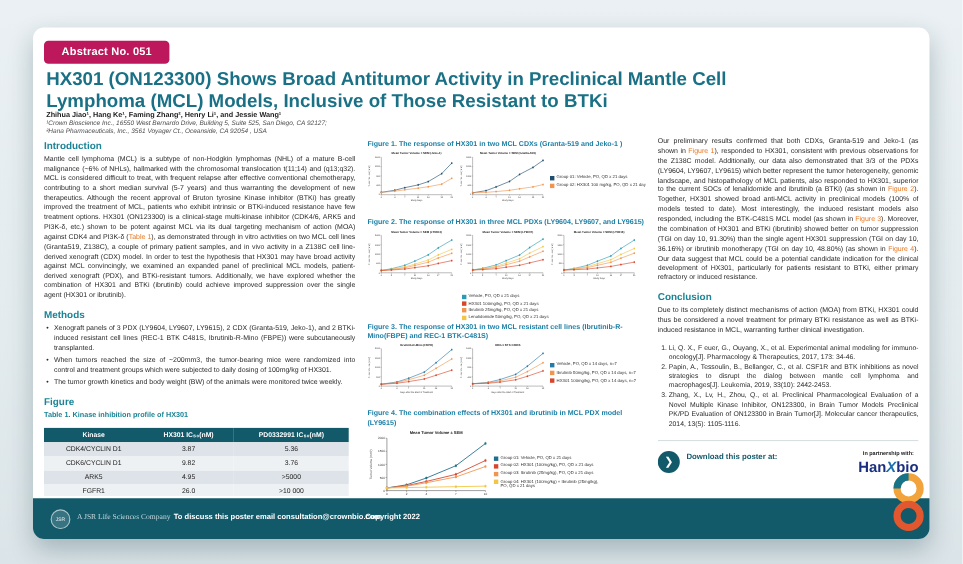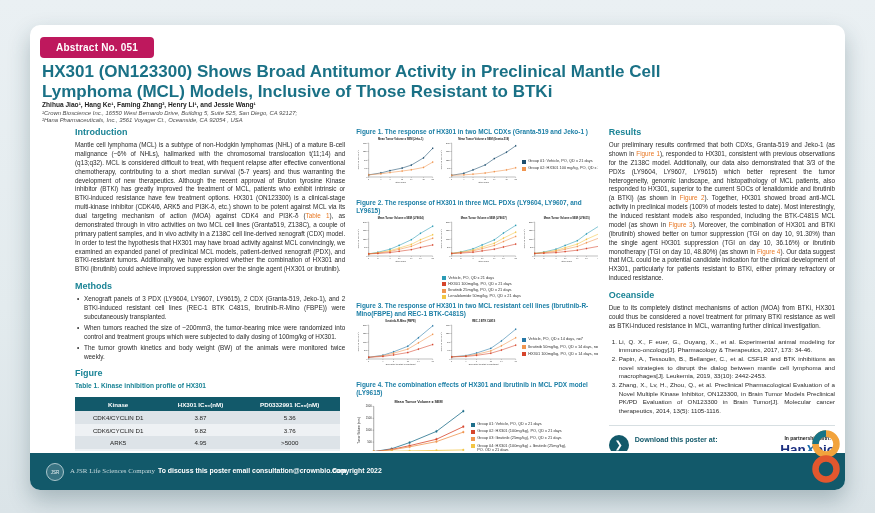--- a/index.html
+++ b/index.html
@@ -15,21 +15,21 @@
   .abstract-tab{position:absolute;left:10px;top:12px;background:#be185d;color:#fff;
     font-size:10px;font-weight:bold;padding:5px 16px;border-radius:4px;letter-spacing:.2px;}
   .title{position:absolute;left:12px;top:37px;width:632px;margin:0;
     font-size:17px;line-height:1.2;color:#1a7186;font-weight:bold;}
   .authors{position:absolute;left:12px;top:76px;font-size:6.6px;font-weight:bold;color:#1d1d1d;}
   .affil1{position:absolute;left:12px;top:85px;font-size:5.9px;font-style:italic;color:#4c4c4c;}
   .affil2{position:absolute;left:12px;top:92px;font-size:5.9px;font-style:italic;color:#4c4c4c;}
   
   .columns{position:absolute;left:10px;top:100px;width:795px;height:326px;display:flex;gap:11px;}
   .col{overflow:hidden;}
-  .col-left{width:283px;margin-left:35px;}
+  .col-left{width:283px;}
   .col-mid{width:253px;}
   .col-right{width:237px;}
   h2.sec{font-size:9px;color:#1b8496;margin:2px 0 4px;font-weight:bold;}
   .body-text{font-size:6.35px;line-height:1.4;color:#2b2b2b;text-align:justify;margin:0 0 7px;}
   .fig-ref{color:#e87722;}
   ul.bullets{margin:0 0 7px;padding-left:2px;list-style:none;}
   ul.bullets li{font-size:6.35px;line-height:1.38;color:#2b2b2b;text-align:justify;margin-bottom:2.5px;padding-left:7px;position:relative;}
   ul.bullets li::before{content:"\2022";position:absolute;left:0;top:0;color:#2b2b2b;}
   .table-caption{font-size:6.6px;font-weight:bold;color:#1b8496;margin:1px 0 8px;}
   table.kinase{width:98%;border-collapse:collapse;font-size:6.2px;margin-top:2px;}
@@ -818,23 +818,22 @@
             </div>
             <div class="legend-row">
               <span class="legend-swatch" style="background: rgb(242, 197, 68);"></span>
               <span class="legend-label">Group 04: HX301 (100mg/kg) + Ibrutinib (25mg/kg), PO, QD x 21 days</span>
             </div>
           </div>
       </div>
     </div>
 
     <div class="col col-right">
-      <h2 class="sec">Results</h2>
       <p class="body-text"><span>Our preliminary results confirmed that both CDXs, Granta-519 and Jeko-1 (as shown in </span><span class="fig-ref">Figure 1</span><span>), responded to HX301, consistent with previous observations for the Z138C model. Additionally, our data also demonstrated that 3/3 of the PDXs (LY9604, LY9607, LY9615) which better represent the tumor heterogeneity, genomic landscape, and histopathology of MCL patients, also responded to HX301, superior to the current SOCs of lenalidomide and ibrutinib (a BTKi) (as shown in </span><span class="fig-ref">Figure 2</span><span>). Together, HX301 showed broad anti-MCL activity in preclinical models (100% of models tested to date). Most interestingly, the induced resistant models also responded, including the BTK-C481S MCL model (as shown in </span><span class="fig-ref">Figure 3</span><span>). Moreover, the combination of HX301 and BTKi (ibrutinib) showed better on tumor suppression (TGI on day 10, 91.30%) than the single agent HX301 suppression (TGI on day 10, 36.16%) or ibrutinib monotherapy (TGI on day 10, 48.80%) (as shown in </span><span class="fig-ref">Figure 4</span><span>). Our data suggest that MCL could be a potential candidate indication for the clinical development of HX301, particularly for patients resistant to BTKi, either primary refractory or induced resistance.</span></p>
-      <h2 class="sec">Oceanside</h2>
+      <h2 class="sec">Conclusion</h2>
       <p class="body-text">Due to its completely distinct mechanisms of action (MOA) from BTKi, HX301 could thus be considered a novel treatment for primary BTKi resistance as well as BTKi-induced resistance in MCL, warranting further clinical investigation.</p>
       <ol style="margin:0;padding-left:10px;font-size:6.2px;line-height:1.4;color:#2b2b2b;text-align:justify;">
           <li>Li, Q. X., F euer, G., Ouyang, X., et al. Experimental animal modeling for immuno-oncology[J]. Pharmacology &amp; Therapeutics, 2017, 173: 34-46.</li>
           <li>Papin, A., Tessoulin, B., Bellanger, C., et al. CSF1R and BTK inhibitions as novel strategies to disrupt the dialog between mantle cell lymphoma and macrophages[J]. Leukemia, 2019, 33(10): 2442-2453.</li>
           <li>Zhang, X., Lv, H., Zhou, Q., et al. Preclinical Pharmacological Evaluation of a Novel Multiple Kinase Inhibitor, ON123300, in Brain Tumor Models Preclinical PK/PD Evaluation of ON123300 in Brain Tumor[J]. Molecular cancer therapeutics, 2014, 13(5): 1105-1116.</li>
         </ol>
 
       <div class="download">
         <div class="dl-circle">
             <span>❯</span>

